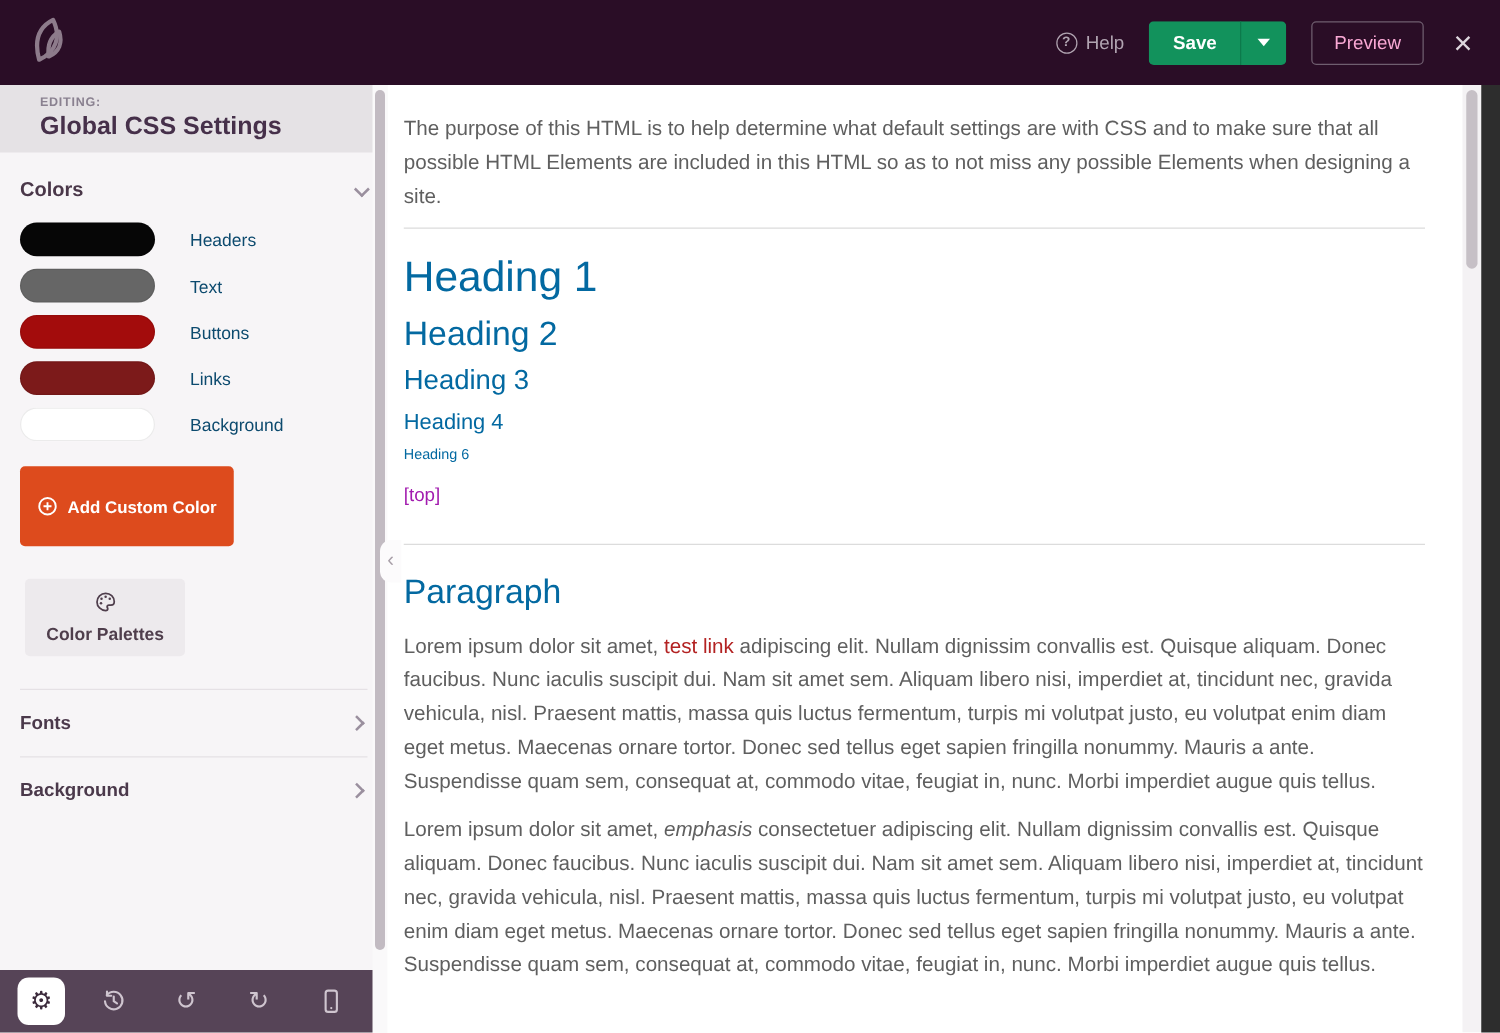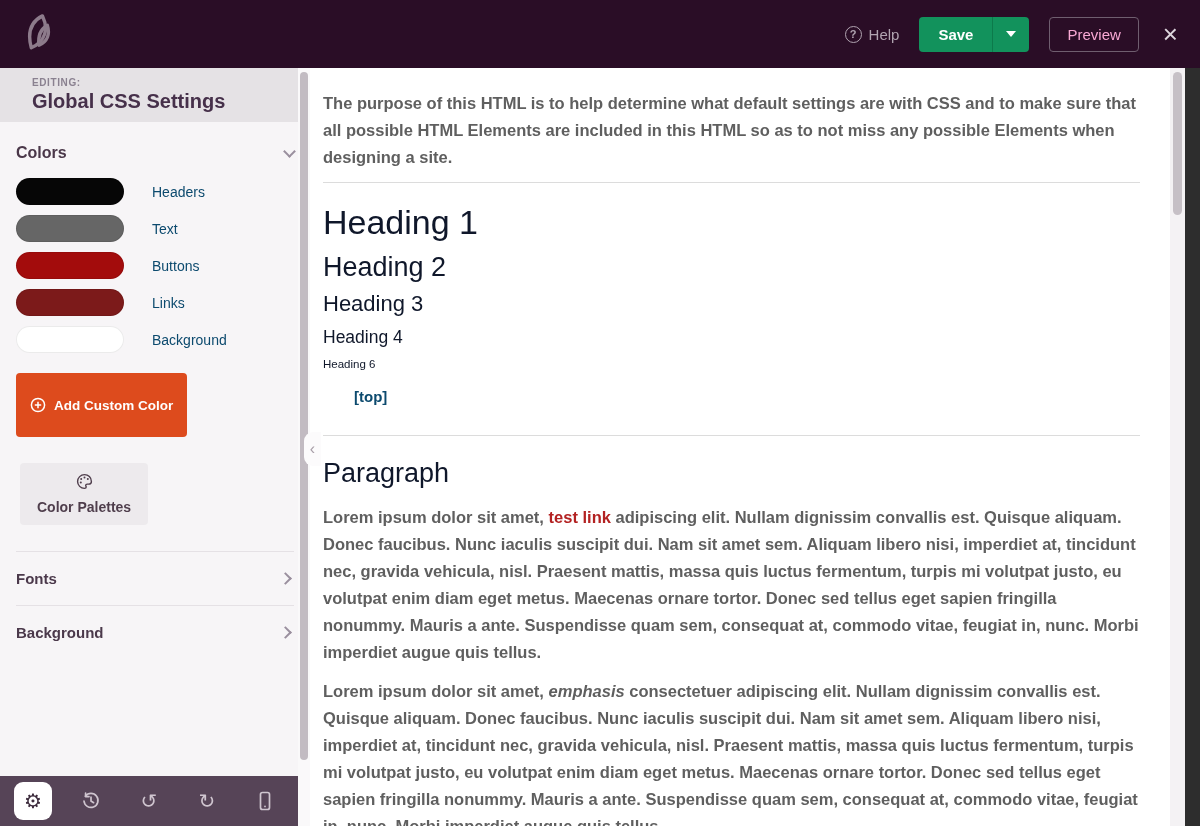--- a/index.html
+++ b/index.html
@@ -43,32 +43,32 @@
   .tool-btn { width:38px; height:38px; display:flex; align-items:center; justify-content:center; color:#cfc5cf; cursor:pointer; border-radius:9px; }
   .tool-btn.active { background:#fff; color:#3c2b3c; }
   .glyph-icon { font-size:20px; line-height:1; }
 
   
   .collapse-handle { position:absolute; left:304px; top:500px; width:17px; height:34px; background:#fcfbfc; border-radius:9px 0 0 9px; display:flex; align-items:center; justify-content:center; color:#a89fa8; font-size:16px; cursor:pointer; z-index:5; }
 
   
   .content { position:absolute; left:310px; top:68px; width:875px; height:758px; background:#fff; overflow:hidden; }
   .page { padding:22px 45px 0 13px; color:#5f5f5f; font-size:16.5px; line-height:27px; }
-  .page p { margin:0;font-weight:bold; }
+  .page p { margin:0; }
   .intro { margin-bottom:11px !important; }
   .page hr { border:0; border-top:1px solid #dcdcdc; }
-  h1,h2,h3,h4,h5,h6 { color:#0f172a; font-weight:500; line-height:1.2; }
+  h1,h2,h3,h4,h5,h6 { color:#0369a1; font-weight:500; line-height:1.2; }
   h1 { font-size:34px; margin:19px 0 8px; }
   h2 { font-size:27px; margin:0 0 8px; }
   h3 { font-size:22px; margin:0 0 9px; }
   h4 { font-size:17.5px; margin:0 0 10px; }
   h5 { font-size:13.5px; margin:0 0 9px; }
   h6 { font-size:11.5px; margin:0 0 12px; }
   .top-link-p { font-size:15px; margin:0 0 25px !important; }
-  .top-link { color:#0c4a6e; text-decoration:none; cursor:pointer;margin-left:31px; }
+  .top-link { color:#a21caf; text-decoration:none; cursor:pointer; }
   .para-title { margin:21px 0 14px; }
   .body-para { margin:0 0 12px !important; }
   .test-link { color:#b32222; text-decoration:none; cursor:pointer; }
   .content-scrollbar { position:absolute; right:0; top:0; width:15px; height:758px; background:#f4f2f4; }
   .content-thumb { position:absolute; right:3px; top:4px; width:9px; height:143px; border-radius:5px; background:#c6c0c6; }
   .dark-edge { position:absolute; left:1185px; top:68px; width:15px; height:758px; background:#2d2d2d; }
 
   svg { display:block; }
 </style>
 </head>

